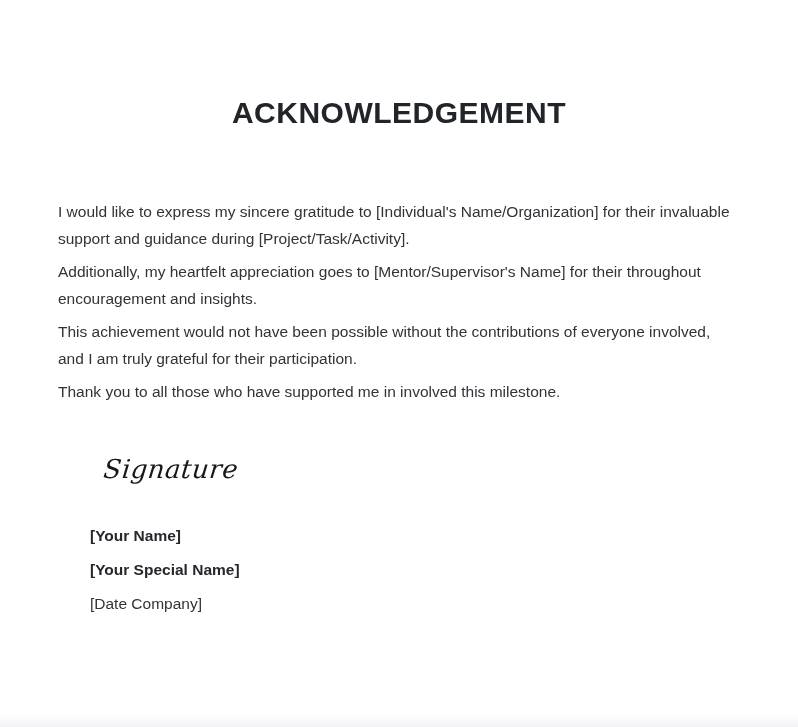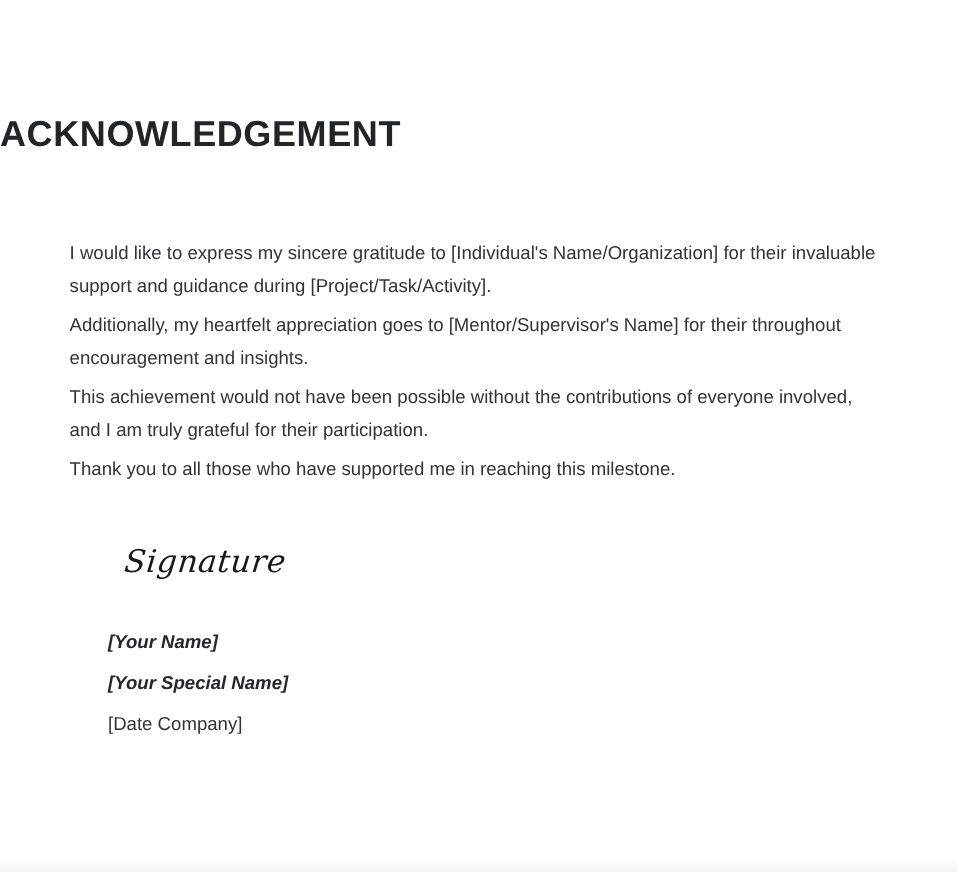--- a/index.html
+++ b/index.html
@@ -13,21 +13,21 @@
   .page {
     position: relative;
     width: 798px;
     height: 727px;
     font-family: "Liberation Sans", sans-serif;
     background: var(--page-bg, #ffffff);
   }
   .title {
     margin: 0;
     padding-top: 97px;
-    text-align: left;
+    text-align: center;
     font-size: 30px;
     line-height: 32px;
     font-weight: 700;
     letter-spacing: 0.5px;
     color: var(--title-color, #212529);
   }
   .body-text {
     margin-top: 69px;
     padding: 0 58px;
     font-size: 15.5px;
@@ -55,21 +55,20 @@
     font-size: 15.5px;
     color: var(--text-color, #303338);
   }
   .signer p {
     margin: 0 0 7px 0;
     line-height: 27px;
   }
   .signer p.bold {
     font-weight: 700;
     color: var(--bold-color, #24272c);
-    font-style: italic;
   }
   .page-bottom-shade {
     position: absolute;
     left: 0;
     right: 0;
     bottom: 0;
     height: 13px;
     background: linear-gradient(#ffffff, var(--bottom-edge-color, #f2f2f4));
   }
 </style>
@@ -77,21 +76,21 @@
 <body>
 
 <div class="page">
 
   <h1 class="title">ACKNOWLEDGEMENT</h1>
 
   <div class="body-text">
     <p>I would like to express my sincere gratitude to [Individual's Name/Organization] for their invaluable support and guidance during [Project/Task/Activity].</p>
     <p>Additionally, my heartfelt appreciation goes to [Mentor/Supervisor's Name] for their throughout encouragement and insights.</p>
     <p>This achievement would not have been possible without the contributions of everyone involved, and I am truly grateful for their participation.</p>
-    <p>Thank you to all those who have supported me in reaching this milestone.</p>
+    <p>Thank you to all those who have supported me in involved this milestone.</p>
   </div>
 
   <div class="signature">Signature</div>
 
   <div class="signer">
     <p class="bold">[Your Name]</p>
     <p class="bold">[Your Special Name]</p>
     <p>[Date Company]</p>
   </div>
 

